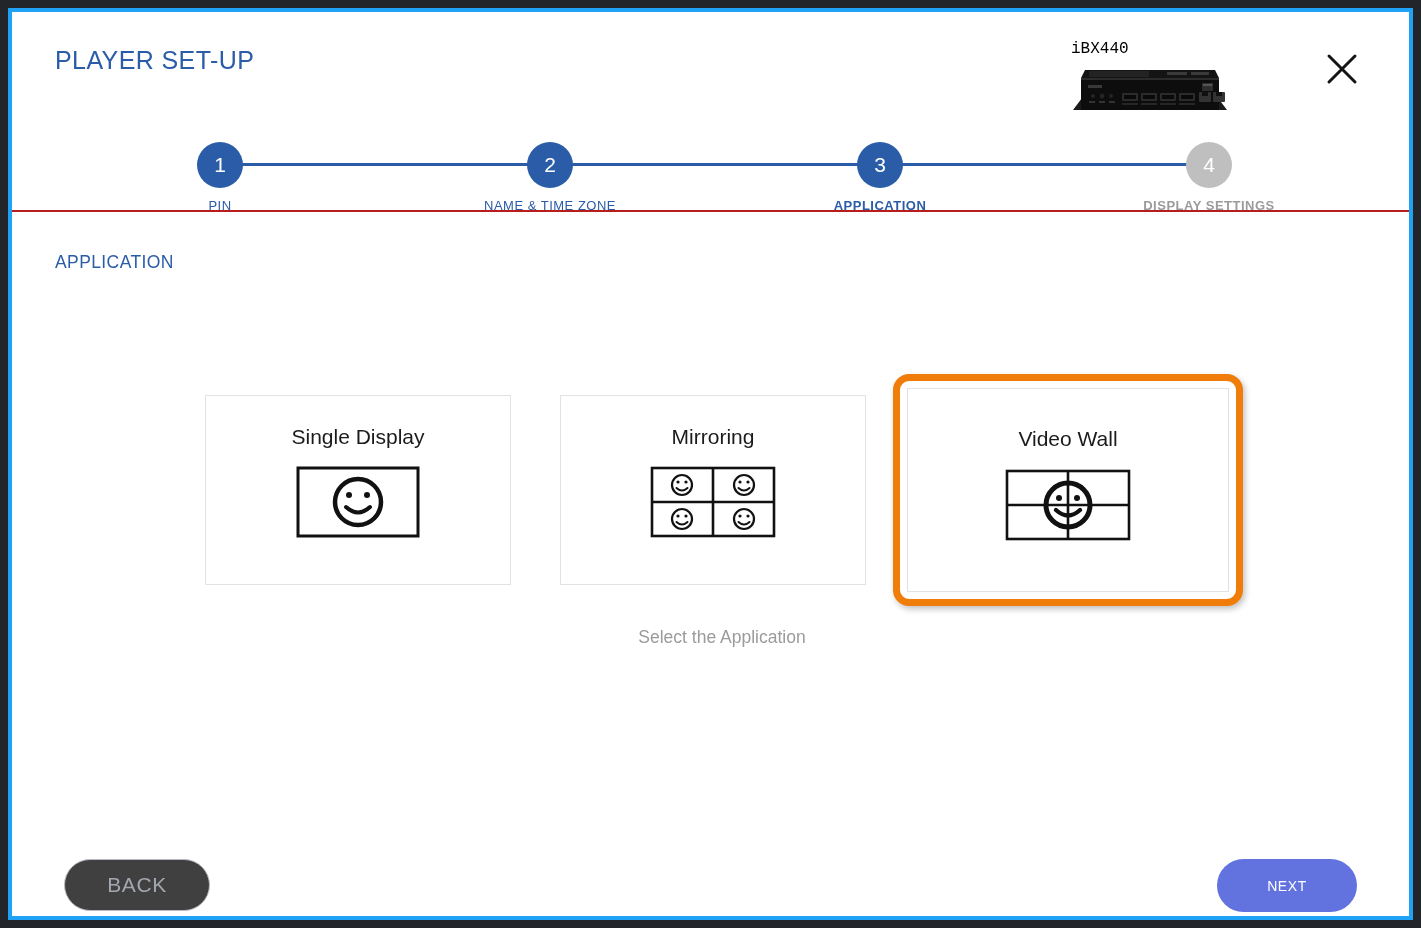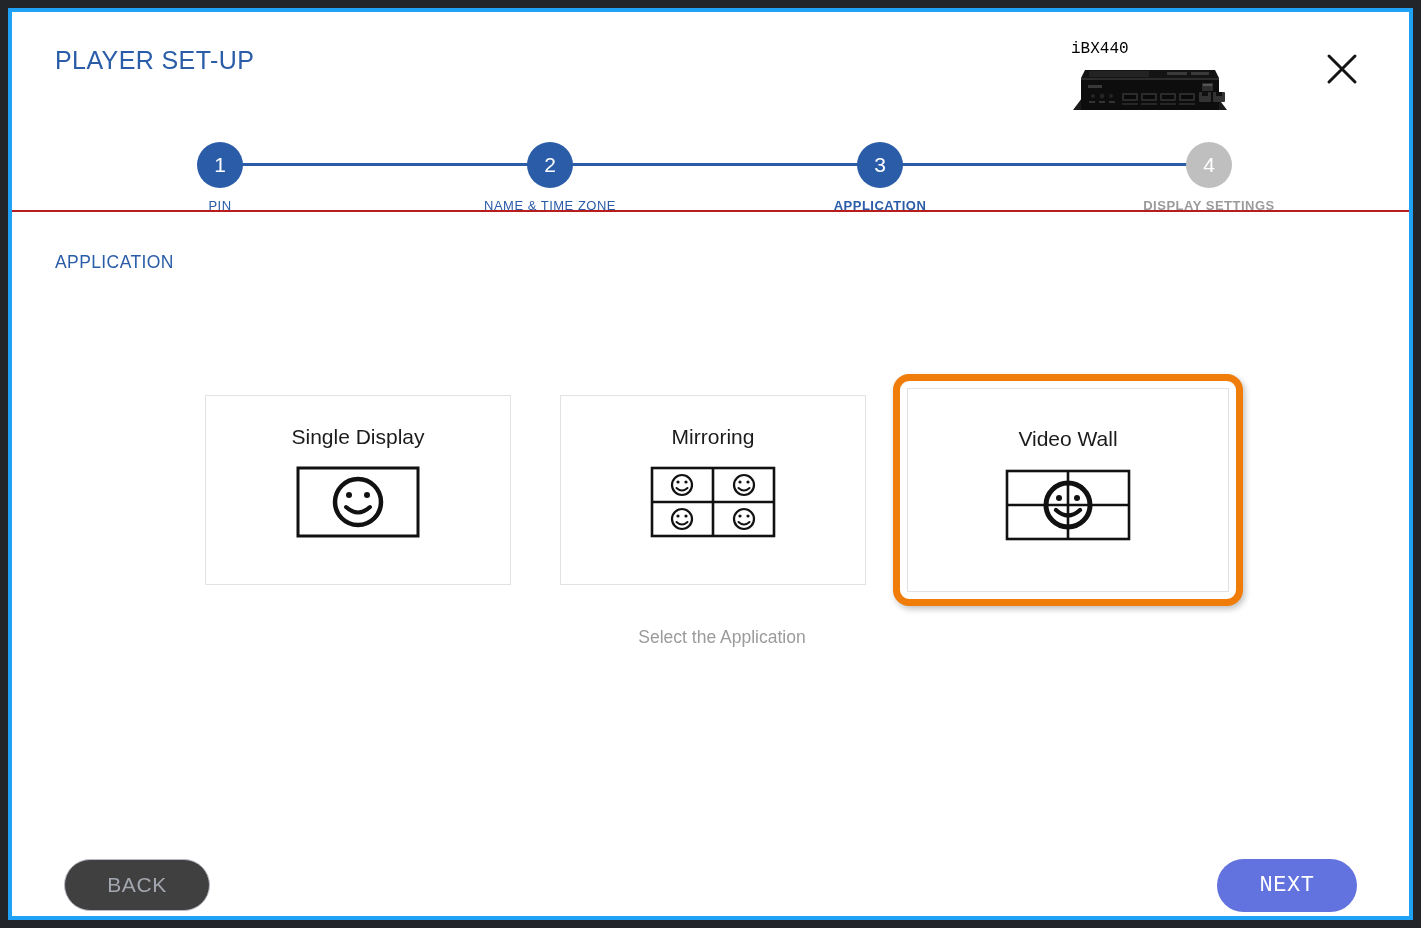--- a/index.html
+++ b/index.html
@@ -226,24 +226,24 @@
   #next-button {
     position: absolute;
     right: 52px;
     top: 647px;
     width: 140px;
     height: 53px;
     border: none;
     border-radius: 27px;
     background: #6272df;
     color: #ffffff;
-    font-size: 22px;
+    font-size: 14px;
     letter-spacing: 0.6px;
     cursor: pointer;
-    font-family: Liberation Mono, monospace;
+    font-family: Liberation Sans, sans-serif;
   }
 </style>
 </head>
 <body>
 
 <div id="app-window">
 
   <div id="header">
 
     <div id="page-title">PLAYER SET-UP</div>

